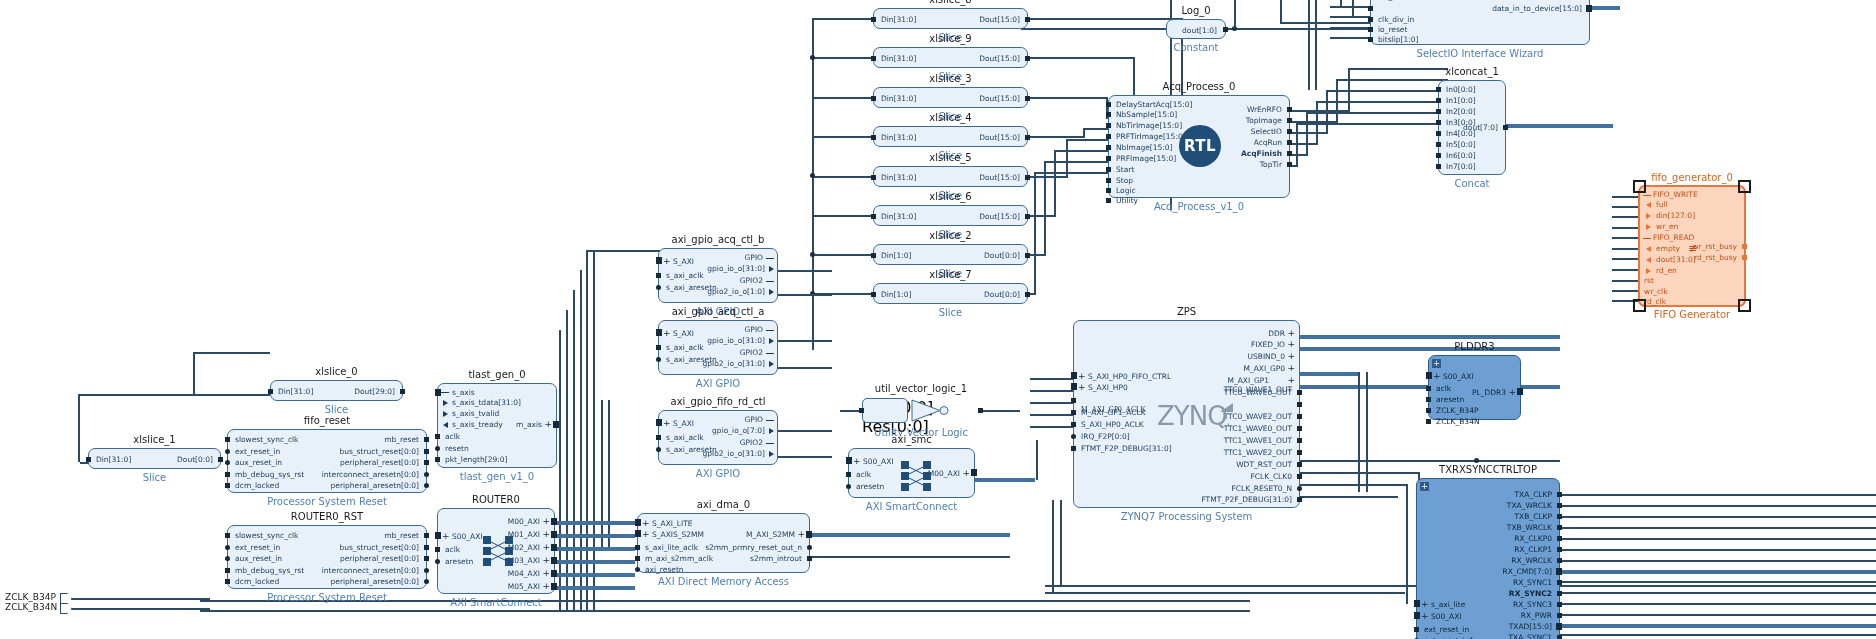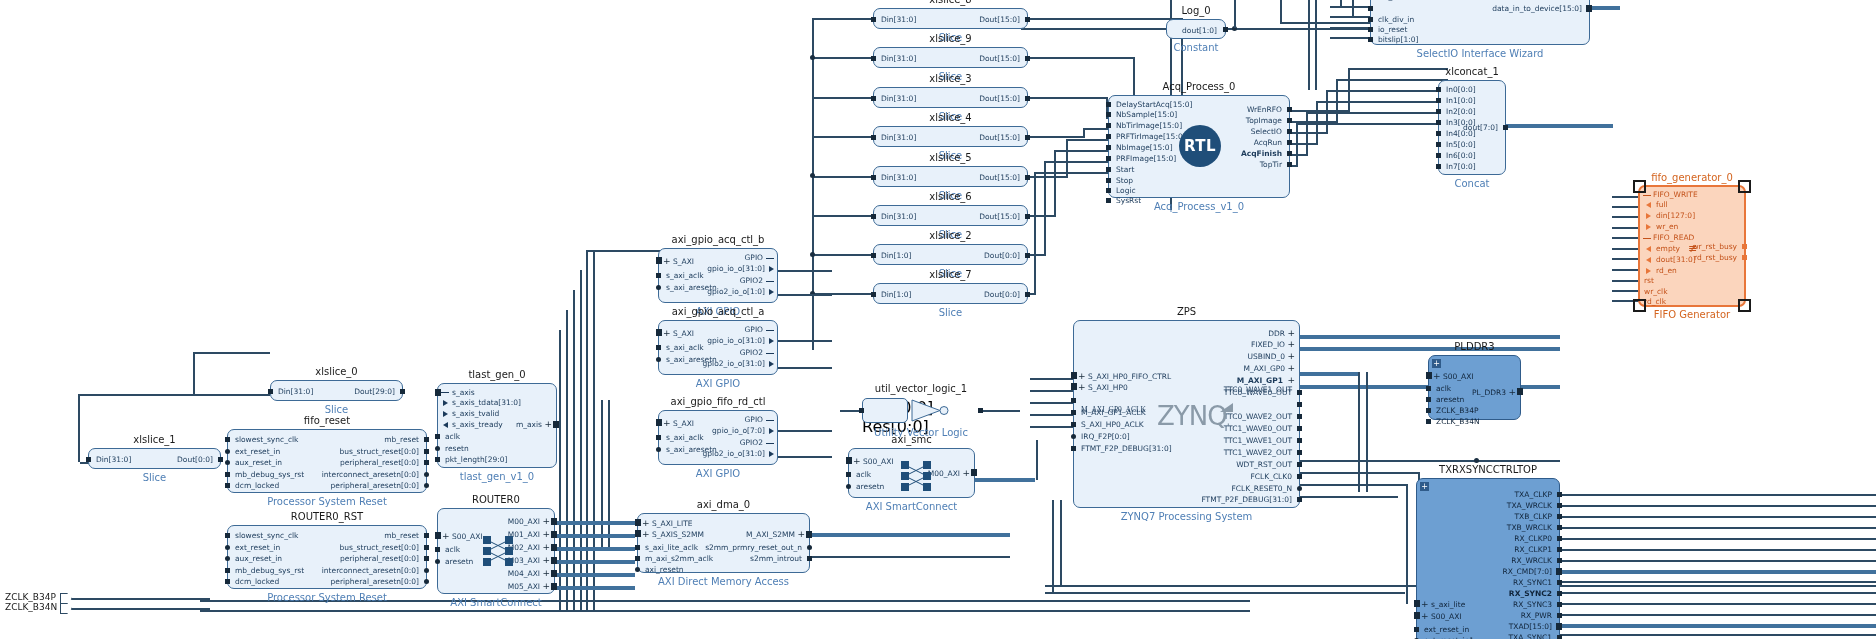--- a/index.html
+++ b/index.html
@@ -344,21 +344,21 @@
   <span class="sub">Acq_Process_v1_0</span>
   <span class="ip" style="top:4px;">DelayStartAcq[15:0]</span>
   <span class="ip" style="top:14px;">NbSample[15:0]</span>
   <span class="ip" style="top:25px;">NbTirImage[15:0]</span>
   <span class="ip" style="top:36px;">PRFTirImage[15:0]</span>
   <span class="ip" style="top:47px;">NbImage[15:0]</span>
   <span class="ip" style="top:58px;">PRFImage[15:0]</span>
   <span class="ip" style="top:69px;">Start</span>
   <span class="ip" style="top:80px;">Stop</span>
   <span class="ip" style="top:90px;">Logic</span>
-  <span class="ip" style="top:100px;">SysRst</span>
+  <span class="ip" style="top:100px;">Utility</span>
   <span class="pin l" style="top:6px;"></span>
   <span class="pin l" style="top:16px;"></span>
   <span class="pin l" style="top:27px;"></span>
   <span class="pin l" style="top:38px;"></span>
   <span class="pin l" style="top:49px;"></span>
   <span class="pin l" style="top:60px;"></span>
   <span class="pin l" style="top:71px;"></span>
   <span class="pin l" style="top:82px;"></span>
   <span class="pin l" style="top:92px;"></span>
   <span class="pin l" style="top:102px;"></span>
@@ -565,21 +565,21 @@
   <span class="pin l" style="top:113px;border-radius:50%;"></span>
   <span class="pin l" style="top:125px;"></span>
   <span class="op" style="top:8px;right:14px;">DDR</span>
   <span class="plus" style="right:4px;top:8px;">+</span>
   <span class="op" style="top:19px;right:14px;">FIXED_IO</span>
   <span class="plus" style="right:4px;top:19px;">+</span>
   <span class="op" style="top:31px;right:14px;">USBIND_0</span>
   <span class="plus" style="right:4px;top:31px;">+</span>
   <span class="op" style="top:43px;right:14px;">M_AXI_GP0</span>
   <span class="plus" style="right:4px;top:43px;">+</span>
-  <span class="op" style="top:55px;right:16px;font-weight:bold;">M_AXI_GP1</span>
+  <span class="op" style="top:55px;right:30px;">M_AXI_GP1</span>
   <span class="plus" style="right:4px;top:55px;">+</span>
   <span class="op" style="top:67px;">TTC0_WAVE0_OUT</span>
   <span class="op" style="top:64px;">TTC0_WAVE1_OUT</span>
   <span class="op" style="top:91px;">TTC0_WAVE2_OUT</span>
   <span class="op" style="top:103px;">TTC1_WAVE0_OUT</span>
   <span class="op" style="top:115px;">TTC1_WAVE1_OUT</span>
   <span class="op" style="top:127px;">TTC1_WAVE2_OUT</span>
   <span class="op" style="top:139px;">WDT_RST_OUT</span>
   <span class="op" style="top:151px;">FCLK_CLK0</span>
   <span class="op" style="top:163px;">FCLK_RESET0_N</span>

